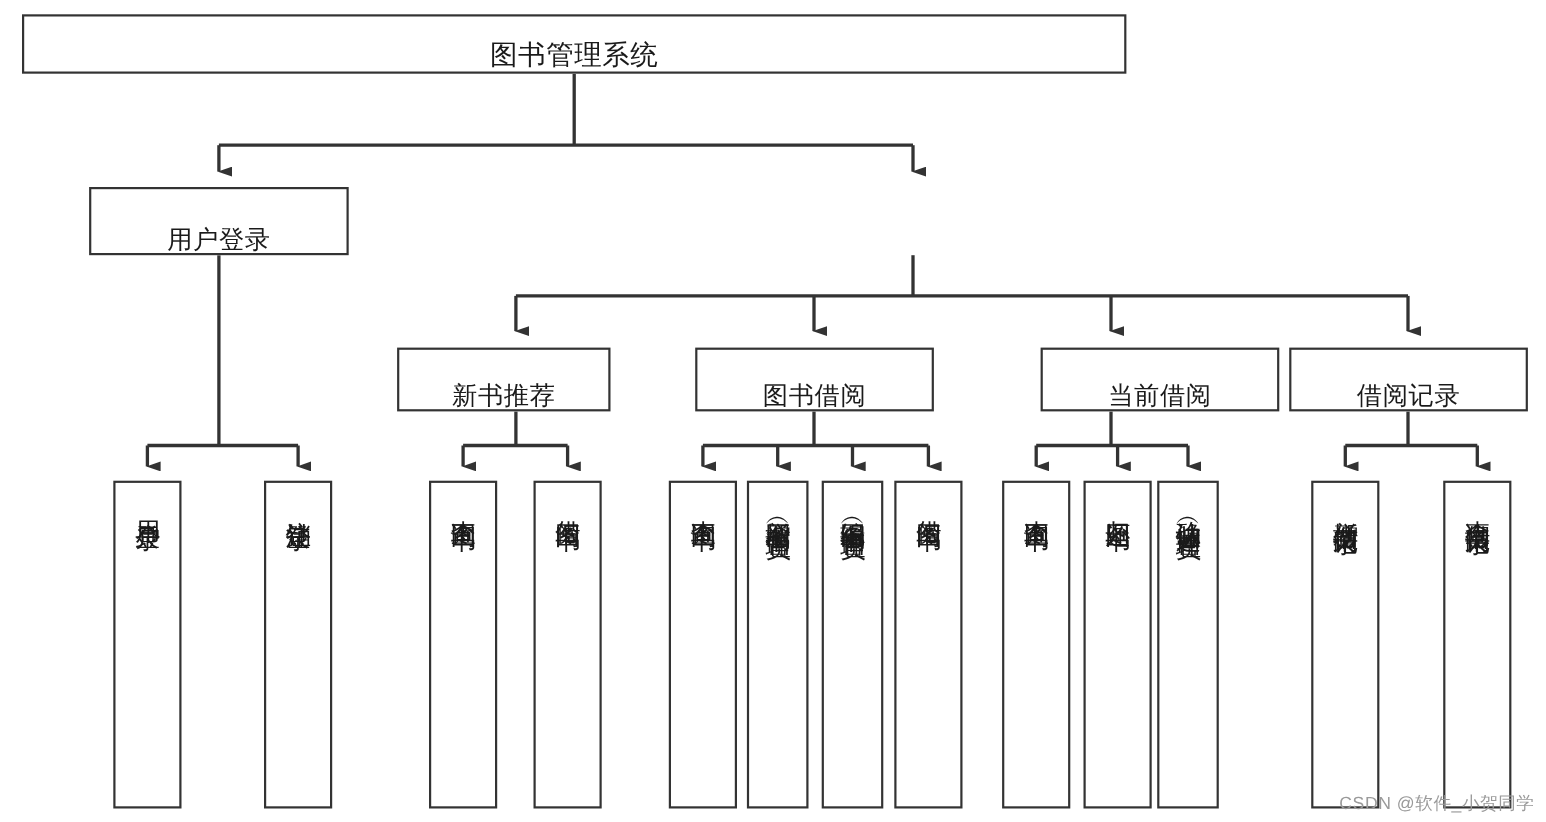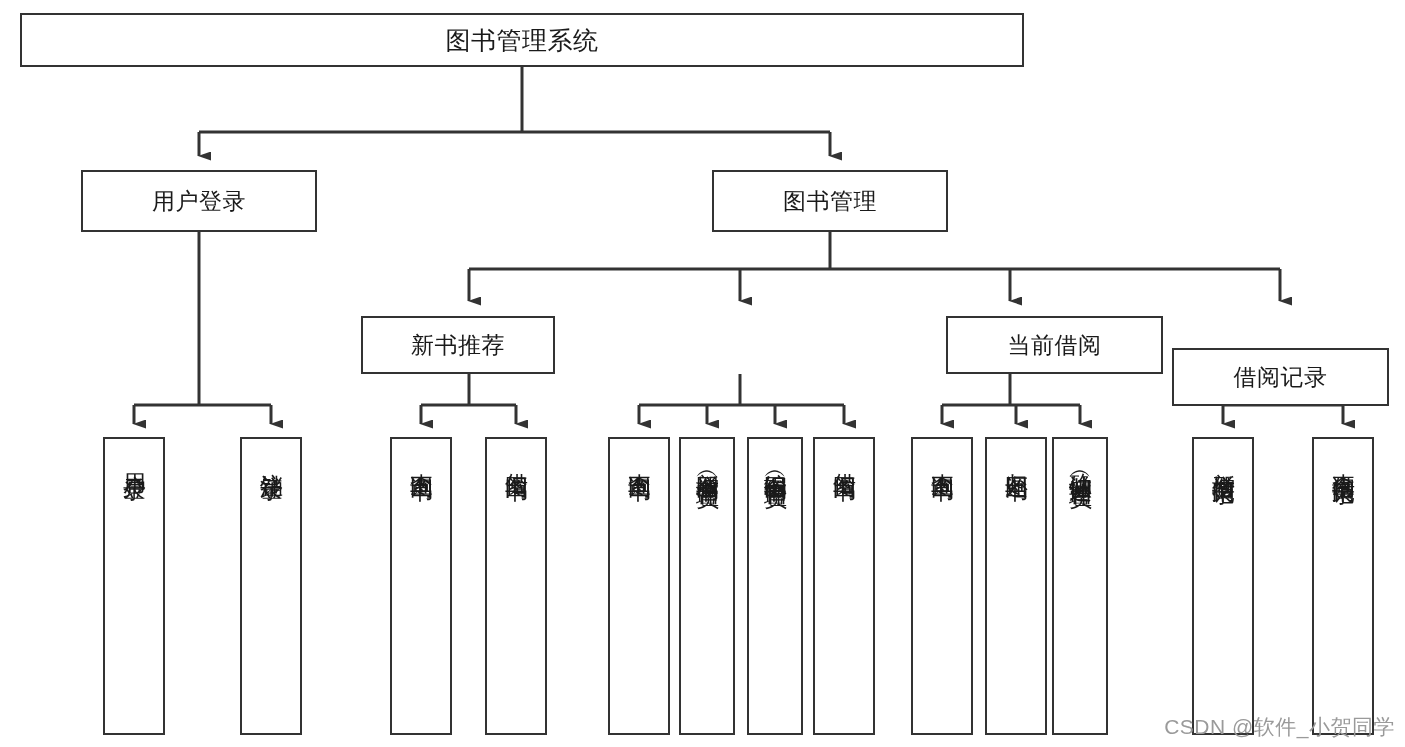--- a/index.html
+++ b/index.html
@@ -25,21 +25,21 @@
     width: 1405px;
     height: 747px;
     pointer-events: none;
   }
   .node {
     position: absolute;
     box-sizing: border-box;
     border: 2px solid #333333;
     background: #ffffff;
     display: flex;
-    align-items: center;
+    align-items: flex-end;
     justify-content: center;
     color: #1a1a1a;
     z-index: 2;
   }
   .node-label {
     font-size: 23px;
     line-height: 1.15;
     letter-spacing: 0.5px;
     white-space: nowrap;
     color: #1a1a1a;
@@ -54,21 +54,21 @@
     text-orientation: upright;
     font-size: 23px;
     line-height: 1.12;
     letter-spacing: 2px;
     white-space: pre-line;
   }
   #watermark {
     position: absolute;
     right: 10px;
     bottom: 6px;
-    font-size: 21px;
+    font-size: 16px;
     color: #9a9a9a;
     letter-spacing: 0.5px;
     z-index: 5;
     white-space: nowrap;
   }
 </style>
 </head>
 <body>
 
 <div id="canvas">
@@ -123,31 +123,31 @@
     </g>
   </svg>
 
   <div class="node root" style="left: 20px; top: 13px; width: 1004px; height: 54px;">
     <span class="node-label">图书管理系统</span>
   </div>
 
   <div class="node lvl2" style="left: 81px; top: 170px; width: 236px; height: 62px;">
     <span class="node-label">用户登录</span>
   </div>
-  <div class="node lvl2" style="left: 712px; top: 170px; width: 236px; height: 62px;">
-    <span class="node-label">图书管理</span>
-  </div>
 
   <div class="node lvl3" style="left: 361px; top: 316px; width: 194px; height: 58px;">
     <span class="node-label">新书推荐</span>
   </div>
+  <div class="node lvl3" style="left: 632px; top: 316px; width: 217px; height: 58px;">
+    <span class="node-label">图书借阅</span>
+  </div>
   <div class="node lvl3" style="left: 946px; top: 316px; width: 217px; height: 58px;">
     <span class="node-label">当前借阅</span>
   </div>
-  <div class="node lvl3" style="left: 1172px; top: 316px; width: 217px; height: 58px; margin-top: 32px;">
+  <div class="node lvl3" style="left: 1172px; top: 316px; width: 217px; height: 58px;">
     <span class="node-label">借阅记录</span>
   </div>
 
   <div class="node leaf" style="left: 103px; top: 437px; width: 62px; height: 298px;">
     <span class="node-label">用户登录</span>
   </div>
   <div class="node leaf" style="left: 240px; top: 437px; width: 62px; height: 298px;">
     <span class="node-label">注销登录</span>
   </div>
   <div class="node leaf" style="left: 390px; top: 437px; width: 62px; height: 298px;">

